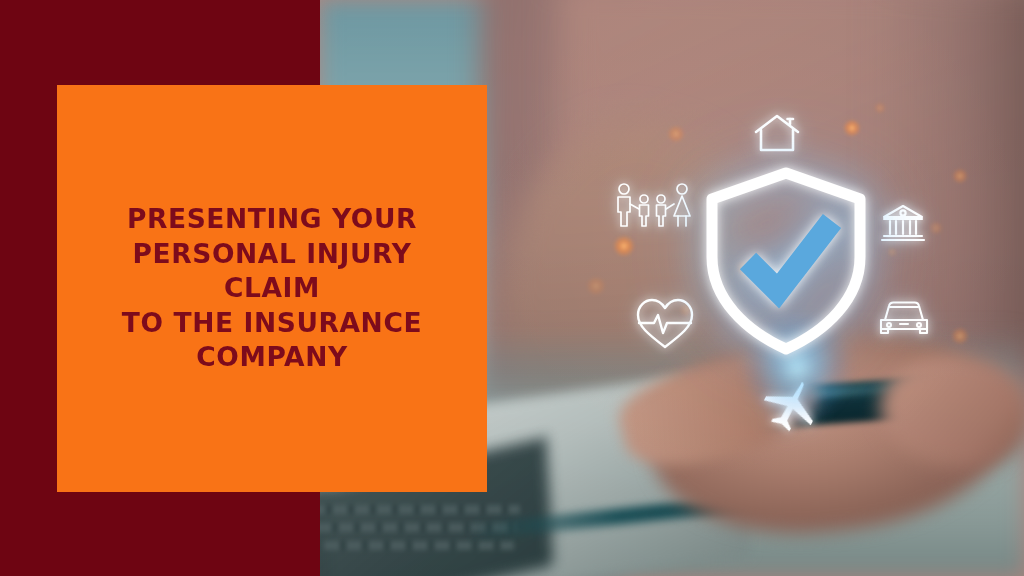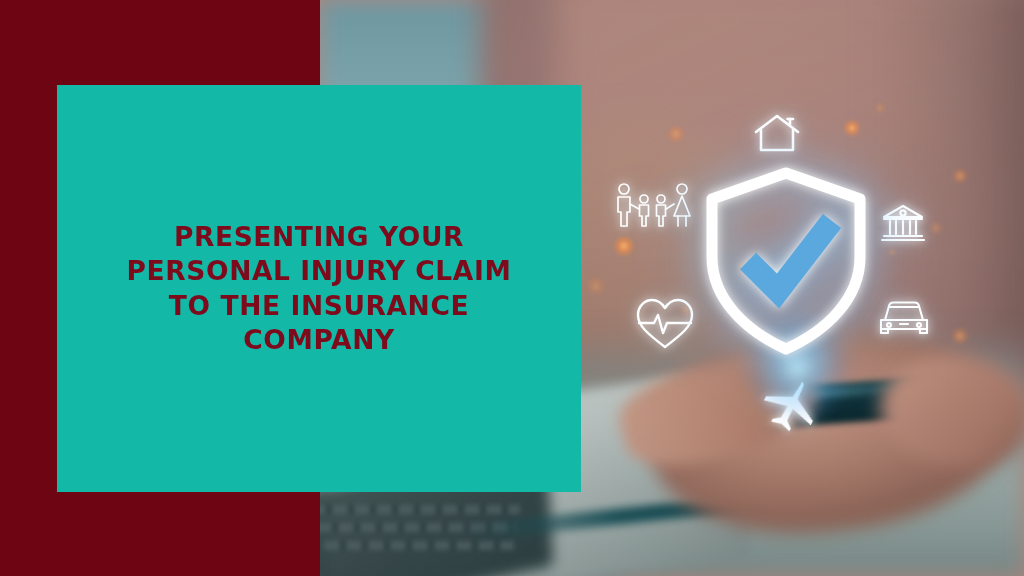--- a/index.html
+++ b/index.html
@@ -257,23 +257,23 @@
     position: absolute;
     left: 0; top: 0;
     width: 320px; height: 576px;
     background: #6e0512;
   }
 
   .white-card {
     position: absolute;
     left: 57px;
     top: 85px;
-    width: 524px;
+    width: 430px;
     height: 407px;
-    background: #14b8a6;
+    background: #f97316;
     display: flex;
     align-items: center;
     justify-content: center;
   }
 
   .headline {
     margin: 0;
     padding: 0 24px;
     text-align: center;
     font-family: "DejaVu Sans", sans-serif;

